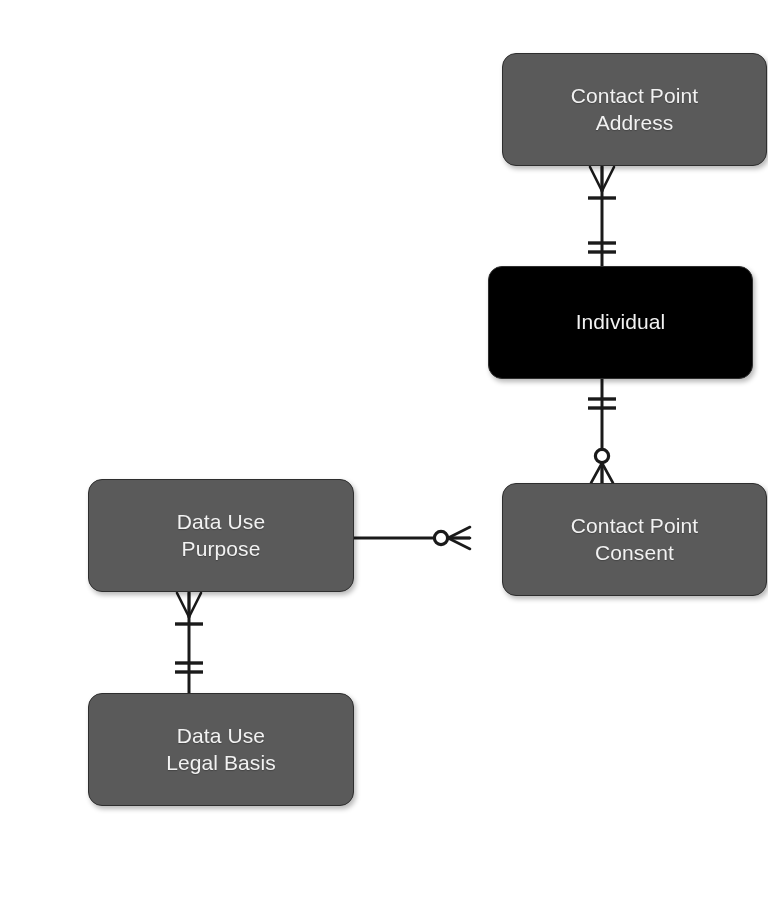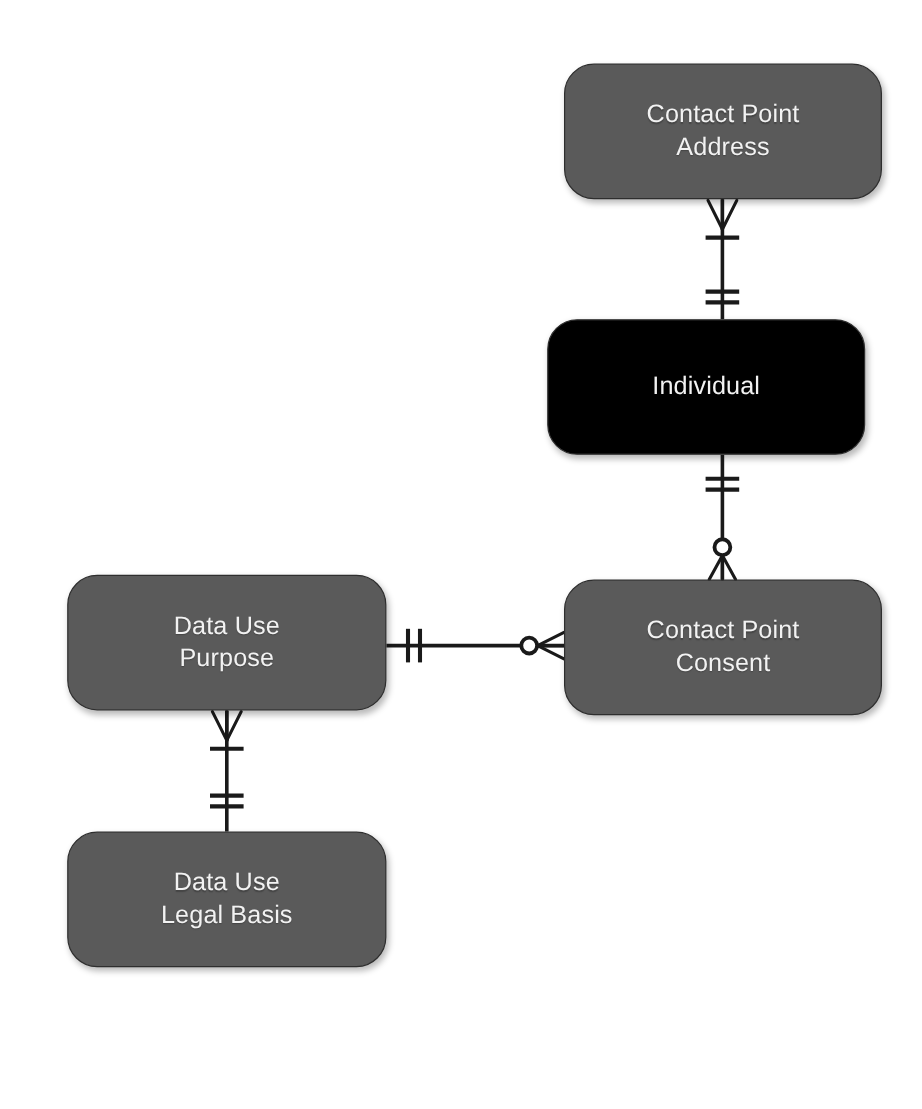--- a/index.html
+++ b/index.html
@@ -25,26 +25,27 @@
     left: 0;
     top: 0;
     width: 768px;
     height: 924px;
   }
   .entity-box {
     position: absolute;
     box-sizing: border-box;
     background: #5a5a5a;
     border: 1.6px solid #2e2e2e;
-    border-radius: 25px;
+    border-radius: 14px;
     box-shadow: 2px 3px 5px rgba(0,0,0,0.28);
     display: flex;
     align-items: center;
     justify-content: center;
     text-align: center;
+    margin-left: 32px;
   }
   .entity-label {
     color: #f2f2f2;
     font-size: 21px;
     line-height: 1.26;
     font-family: "Liberation Sans", sans-serif;
     letter-spacing: 0.1px;
     white-space: pre-line;
     padding: 0 10px;
     text-shadow: 0 1px 1px rgba(0,0,0,0.25);

